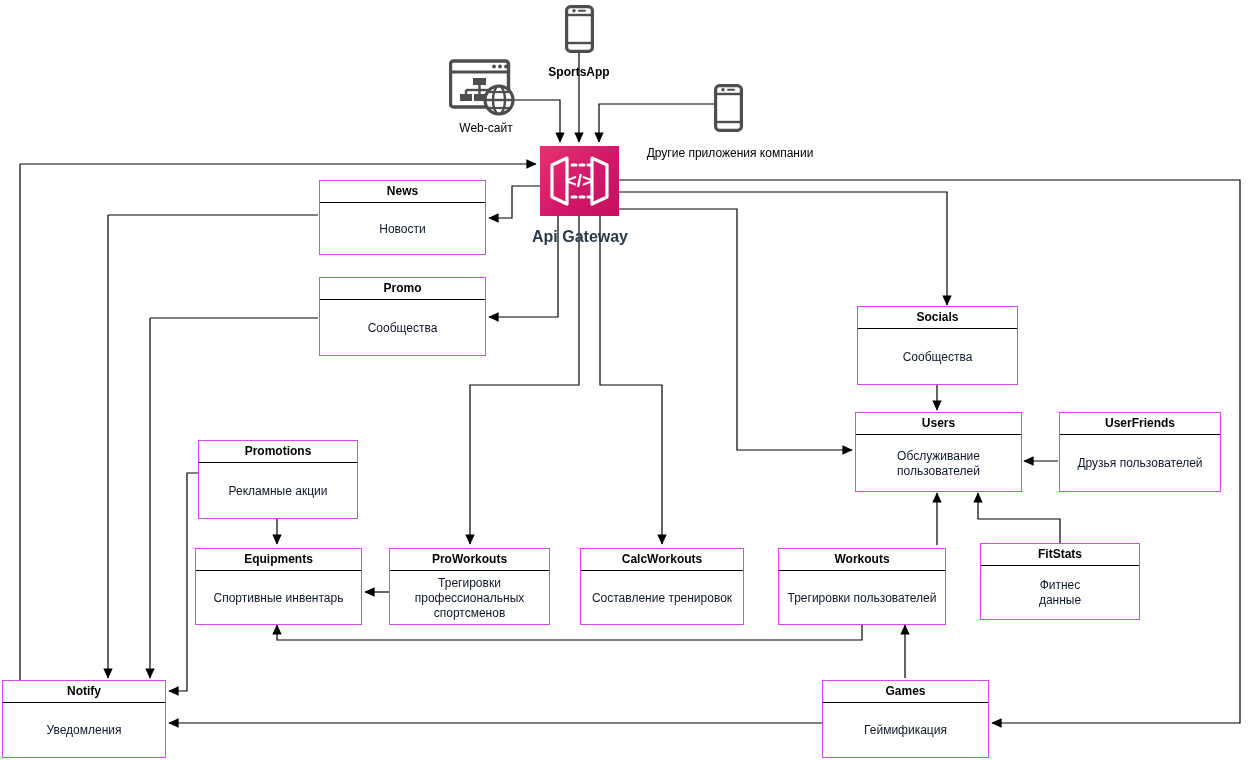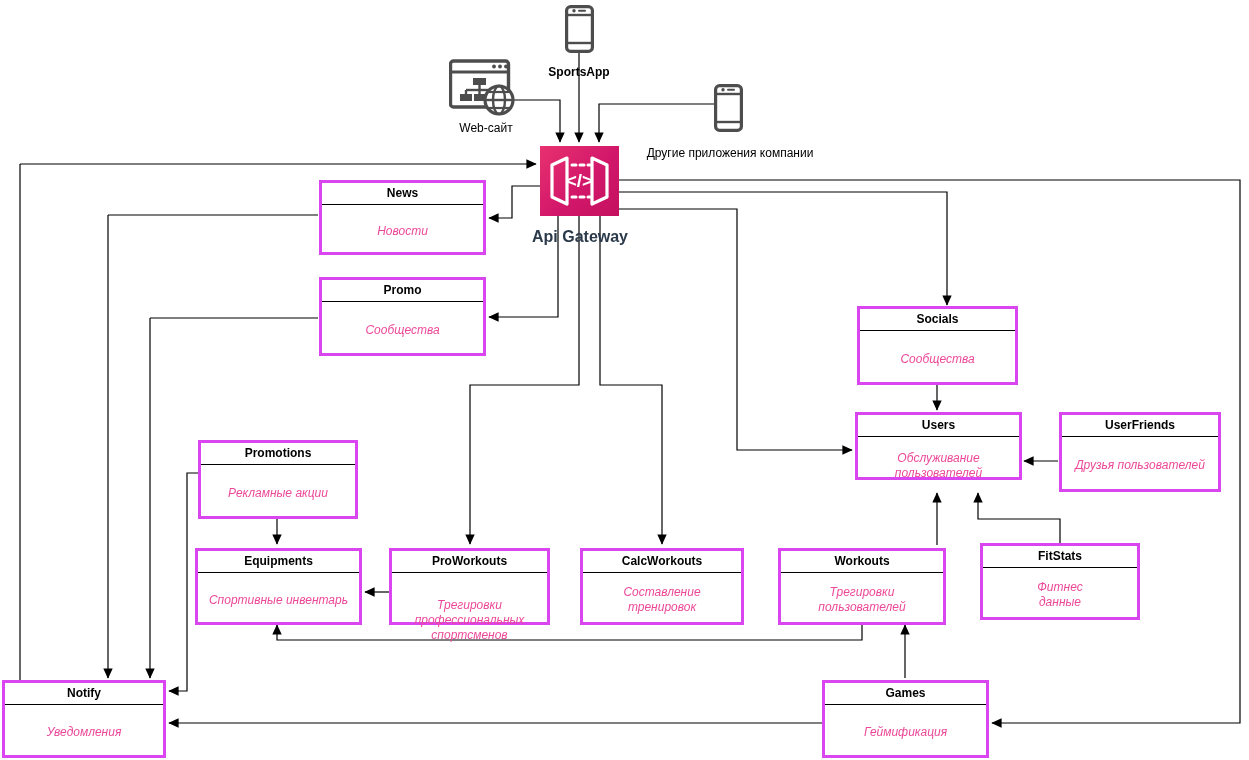--- a/index.html
+++ b/index.html
@@ -1,24 +1,24 @@
 <!DOCTYPE html>
 <html><head>
 <meta charset="utf-8">
 <style>
   html,body{margin:0;padding:0;background:#ffffff;}
   body{font-family:"Liberation Sans",sans-serif;}
   #stage{position:relative;width:1249px;height:760px;background:#ffffff;overflow:hidden;}
   #wires{position:absolute;left:0;top:0;width:1249px;height:760px;pointer-events:none;}
 
-  .node{position:absolute;box-sizing:border-box;border:3px solid #d946ef;background:#fff;}
+  .node{position:absolute;box-sizing:border-box;border:1px solid #d946ef;background:#fff;}
   .node .hdr{box-sizing:border-box;width:100%;height:22px;line-height:21px;text-align:center;
              font-size:12px;font-weight:bold;color:#000;border-bottom:1px solid #000;}
   .node .bdy{box-sizing:border-box;width:100%;display:flex;align-items:center;justify-content:center;
-             text-align:center;font-size:12px;color:#ec4899;line-height:15px;padding:2px 5px;font-style:italic;}
+             text-align:center;font-size:12px;color:#0f172a;line-height:15px;padding:2px 5px;}
 
   .ext{position:absolute;}
   .ext .cap{position:absolute;white-space:nowrap;font-size:12px;color:#000000;text-align:center;}
 
   .gw{position:absolute;left:540px;top:146px;width:79px;height:70px;
       background:linear-gradient(135deg,#e8316f 0%,#d2176a 55%,#c4105f 100%);}
   .gw svg{display:block;}
   .gw-cap{position:absolute;left:500px;top:228px;width:160px;text-align:center;
           font-size:16px;font-weight:bold;color:#2b3a4a;}
 </style>
@@ -155,21 +155,21 @@
   <div class="node" style="left:319px;top:277px;width:167px;height:79px;">
     <div class="hdr">Promo</div>
     <div class="bdy" style="height:56px;">Сообщества</div>
   </div>
 
   <div class="node" style="left:857px;top:306px;width:161px;height:79px;">
     <div class="hdr">Socials</div>
     <div class="bdy" style="height:56px;">Сообщества</div>
   </div>
 
-  <div class="node" style="left:855px;top:412px;width:167px;height:68px;">
+  <div class="node" style="left:855px;top:412px;width:167px;height:80px;">
     <div class="hdr">Users</div>
     <div class="bdy" style="height:57px;white-space:pre-line;">Обслуживание
 пользователей</div>
   </div>
 
   <div class="node" style="left:1059px;top:412px;width:162px;height:80px;">
     <div class="hdr">UserFriends</div>
     <div class="bdy" style="height:57px;">Друзья пользователей</div>
   </div>
 
@@ -178,21 +178,21 @@
     <div class="bdy" style="height:56px;">Рекламные акции</div>
   </div>
 
   <div class="node" style="left:195px;top:548px;width:167px;height:77px;">
     <div class="hdr">Equipments</div>
     <div class="bdy" style="height:54px;">Спортивные инвентарь</div>
   </div>
 
   <div class="node" style="left:389px;top:548px;width:161px;height:77px;">
     <div class="hdr">ProWorkouts</div>
-    <div class="bdy" style="height:54px;white-space:pre-line;margin-top:20px;">Трегировки
+    <div class="bdy" style="height:54px;white-space:pre-line;">Трегировки
 профессиональных
 спортсменов</div>
   </div>
 
   <div class="node" style="left:778px;top:548px;width:168px;height:77px;">
     <div class="hdr">Workouts</div>
     <div class="bdy" style="height:54px;">Трегировки пользователей</div>
   </div>
 
   <div class="node" style="left:580px;top:548px;width:164px;height:77px;">

